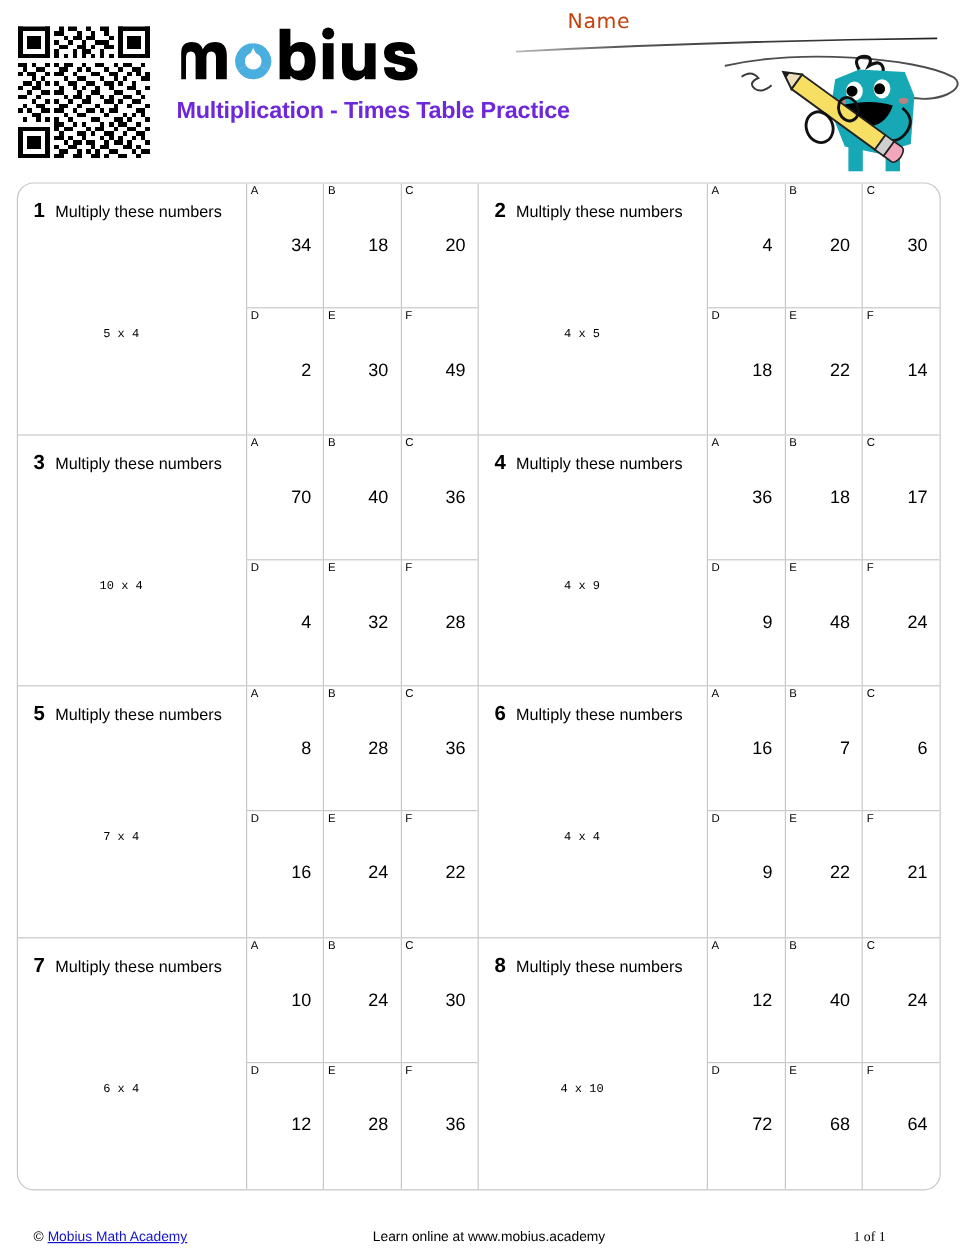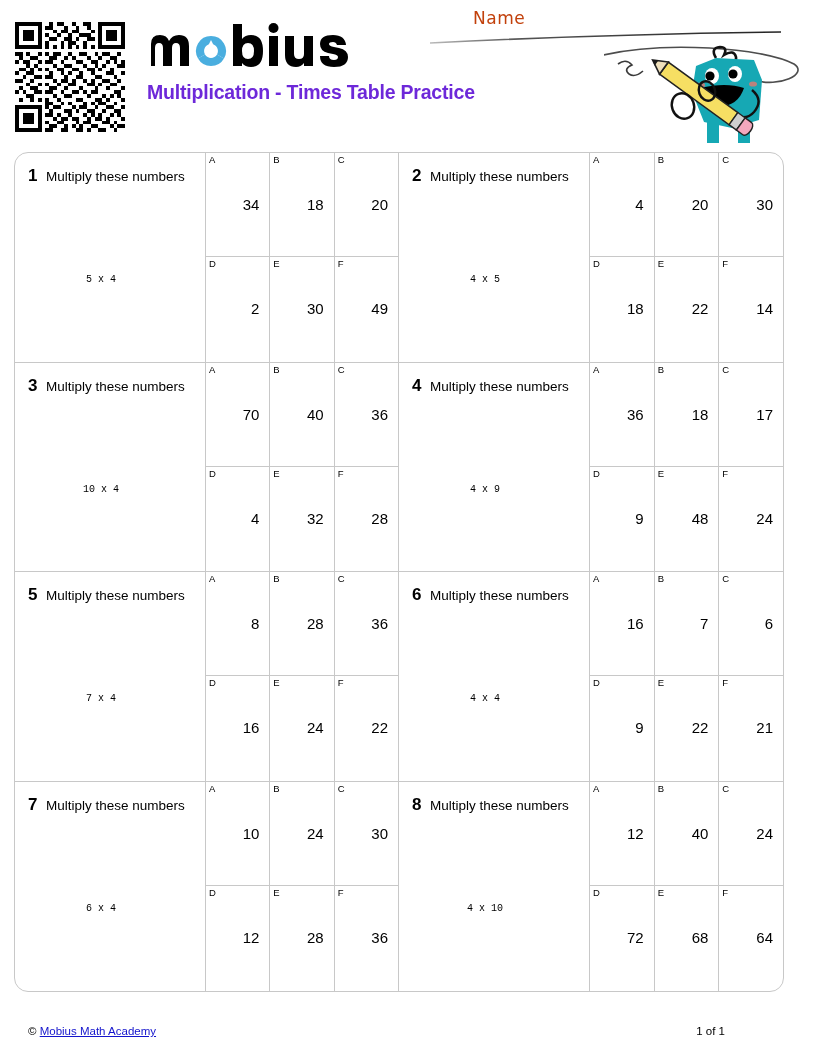--- a/index.html
+++ b/index.html
@@ -192,23 +192,24 @@
   }
   .footer-center {
     position: absolute;
     left: 0;
     width: 815px;
     top: 3px;
     text-align: center;
   }
   .footer-right {
     position: absolute;
-    right: 90px;
+    right: 77px;
     top: 3px;
     white-space: nowrap;
+    font-family: Liberation Serif, serif;
   }
 </style>
 </head>
 <body>
 
 <div class="header">
 
   <div class="qr-wrap">
     <svg width="114" height="110" viewBox="0 0 29 29" shape-rendering="crispEdges" aria-label="QR code">
       <rect width="29" height="29" fill="#ffffff"></rect>
@@ -795,14 +796,15 @@
     </div>
 
   </div>
 </div>
 
 <div class="footer">
   <div class="footer-left">
     <span>©</span>
     <a href="#">Mobius Math Academy</a>
   </div>
+  <div class="footer-center">Learn online at www.mobius.academy</div>
   <div class="footer-right">1 of 1</div>
 </div>
 
 </body></html>

